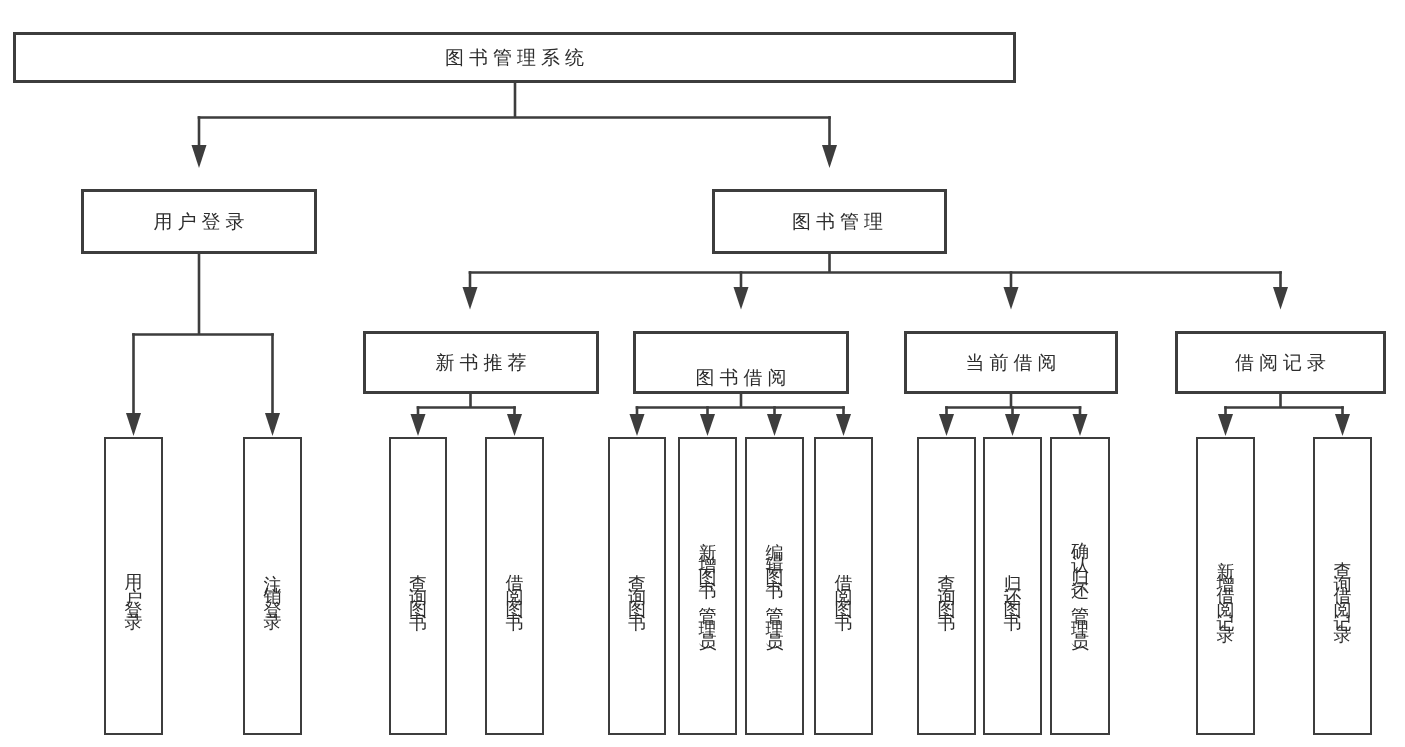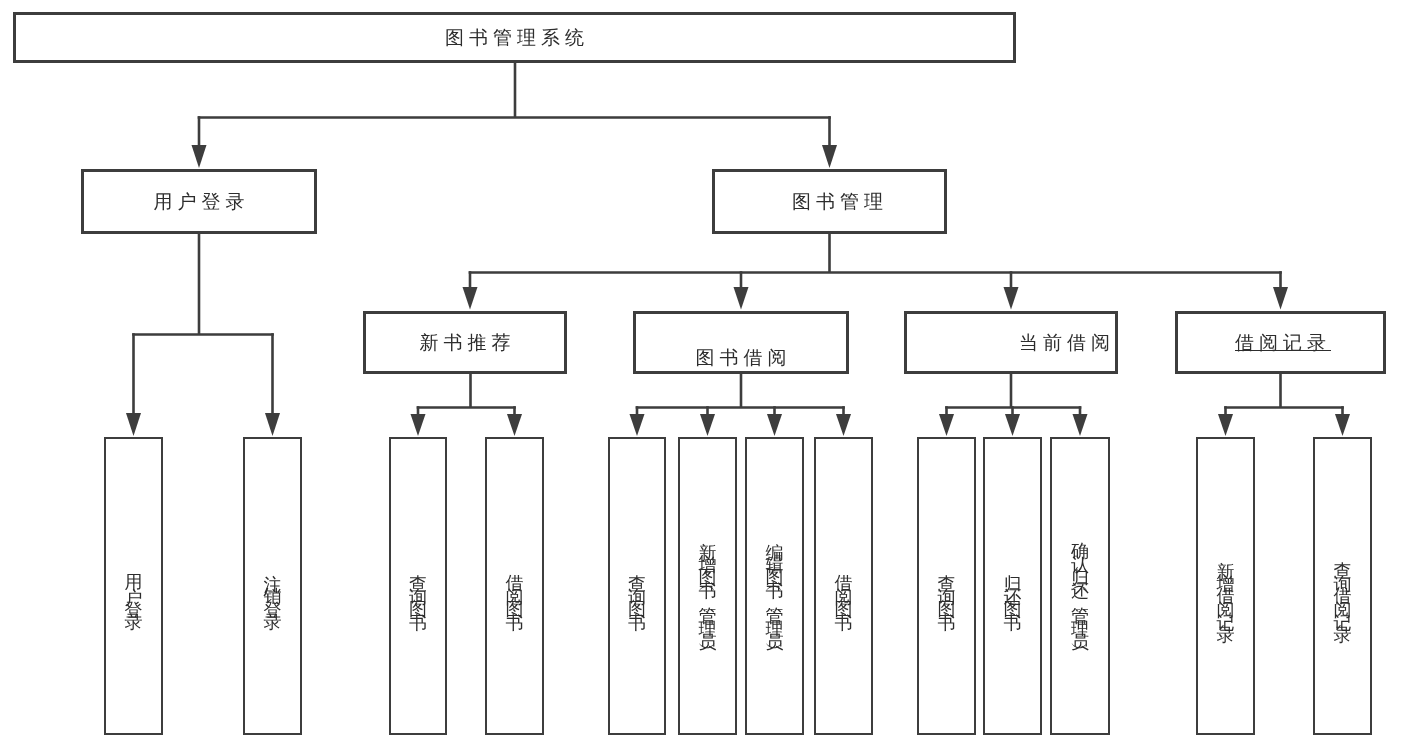--- a/index.html
+++ b/index.html
@@ -20,21 +20,21 @@
   .connectors path{stroke:var(--line);stroke-width:2.6;fill:none;stroke-linecap:square;}
   .connectors polygon{fill:var(--line);stroke:none;}
   .node{
     position:absolute;
     box-sizing:border-box;
     background:#fff;
     border:3px solid var(--line);
     display:flex;align-items:center;justify-content:center;
     color:var(--text);
   }
-  .hnode{font-size:19px;letter-spacing:5px;text-indent:5px;white-space:nowrap;}
+  .hnode{font-size:19px;letter-spacing:5px;text-indent:5px;white-space:nowrap;margin-top:20px;}
   .vnode{
     border-width:2.6px;
     font-size:18px;
   }
   .vnode .label{
     writing-mode:vertical-rl;
     text-orientation:mixed;
     letter-spacing:13px;
     line-height:1;
     display:block;
@@ -127,30 +127,30 @@
     <span class="label">图书管理系统</span>
   </div>
 
   <div class="node hnode" style="left:81px;top:169px;width:236px;height:65px;">
     <span class="label">用户登录</span>
   </div>
   <div class="node hnode" style="left:712px;top:169px;width:235px;height:65px;padding-left:16px;">
     <span class="label">图书管理</span>
   </div>
 
-  <div class="node hnode" style="left:363px;top:311px;width:204px;height:63px;">
+  <div class="node hnode" style="left:363px;top:311px;width:236px;height:63px;">
     <span class="label">新书推荐</span>
   </div>
   <div class="node hnode" style="left:633px;top:311px;width:216px;height:63px;align-items:flex-end;">
     <span class="label">图书借阅</span>
   </div>
-  <div class="node hnode" style="left:904px;top:311px;width:214px;height:63px;justify-content:flex-end;">
+  <div class="node hnode" style="left:904px;top:311px;width:214px;height:63px;">
     <span class="label">当前借阅</span>
   </div>
-  <div class="node hnode" style="left:1175px;top:311px;width:211px;height:63px;text-decoration:underline;">
+  <div class="node hnode" style="left:1175px;top:311px;width:211px;height:63px;">
     <span class="label">借阅记录</span>
   </div>
 
   <div class="node vnode" style="left:104px;top:437px;width:59px;height:298px;">
     <span class="label">用户登录</span>
   </div>
   <div class="node vnode" style="left:243px;top:437px;width:59px;height:298px;">
     <span class="label">注销登录</span>
   </div>
 

